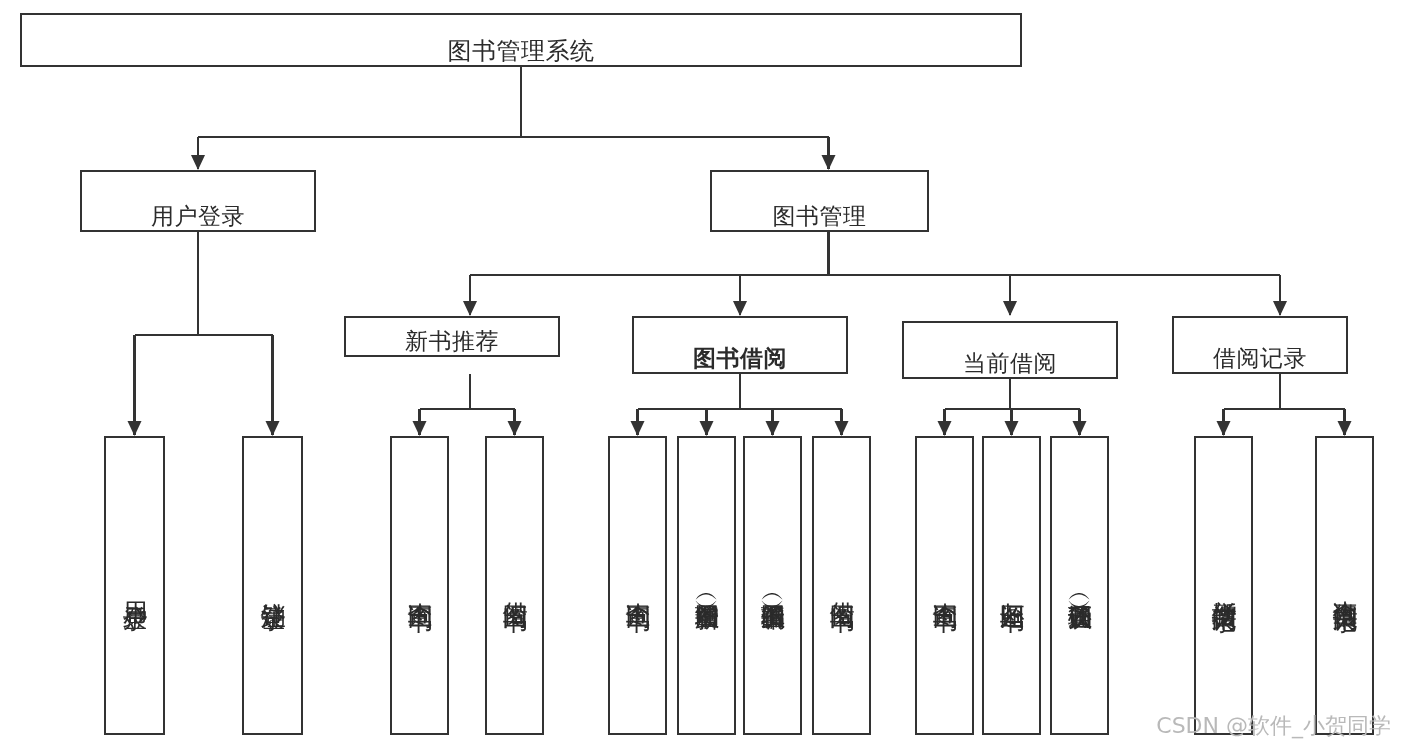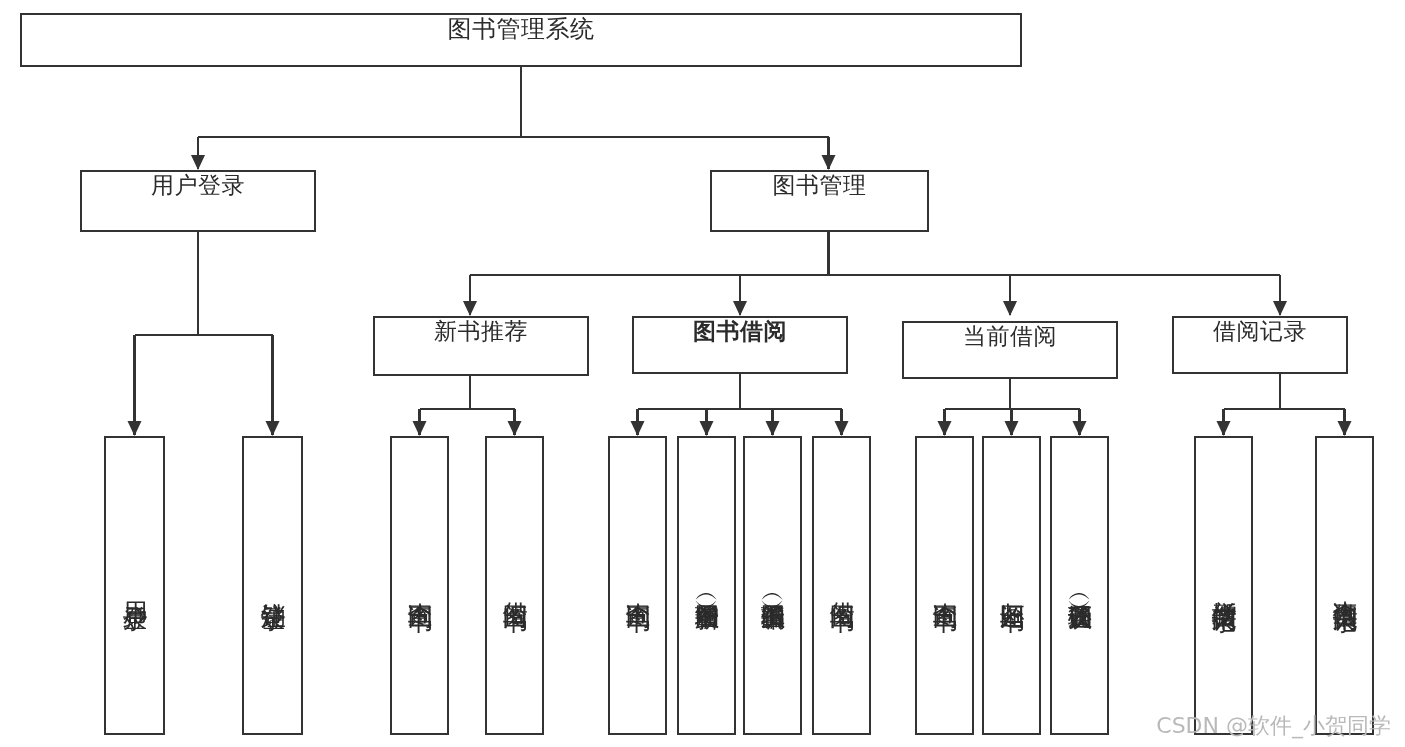--- a/index.html
+++ b/index.html
@@ -23,21 +23,21 @@
     width: 1405px;
     height: 747px;
     pointer-events: none;
   }
   .node {
     position: absolute;
     box-sizing: border-box;
     background: #ffffff;
     border: 2px solid #333333;
     display: flex;
-    align-items: flex-start;
+    align-items: flex-end;
     justify-content: center;
     z-index: 2;
   }
   .node .node-label {
     color: #2b2b2b;
     text-align: center;
     line-height: 1.18;
     letter-spacing: 0.5px;
     white-space: pre-line;
   }
@@ -141,21 +141,21 @@
     <span class="node-label">图书管理系统</span>
   </div>
 
   <div class="node horiz" style="left: 80px; top: 170px; width: 236px; height: 62px;">
     <span class="node-label">用户登录</span>
   </div>
   <div class="node horiz" style="left: 710px; top: 170px; width: 219px; height: 62px;">
     <span class="node-label">图书管理</span>
   </div>
 
-  <div class="node horiz" style="left: 373px; top: 316px; width: 216px; height: 60px;">
+  <div class="node horiz" style="left: 344px; top: 316px; width: 216px; height: 41px;">
     <span class="node-label">新书推荐</span>
   </div>
   <div class="node horiz" style="left: 632px; top: 316px; width: 216px; height: 58px; font-weight: bold;">
     <span class="node-label">图书借阅</span>
   </div>
   <div class="node horiz" style="left: 902px; top: 321px; width: 216px; height: 58px;">
     <span class="node-label">当前借阅</span>
   </div>
   <div class="node horiz" style="left: 1172px; top: 316px; width: 176px; height: 58px;">
     <span class="node-label">借阅记录</span>

